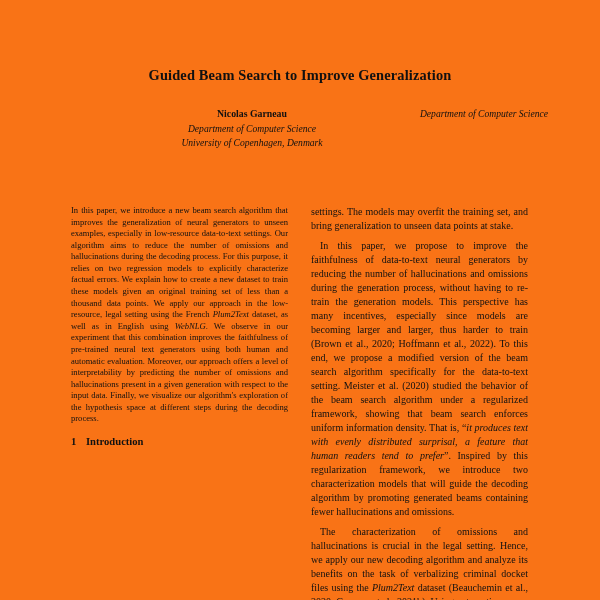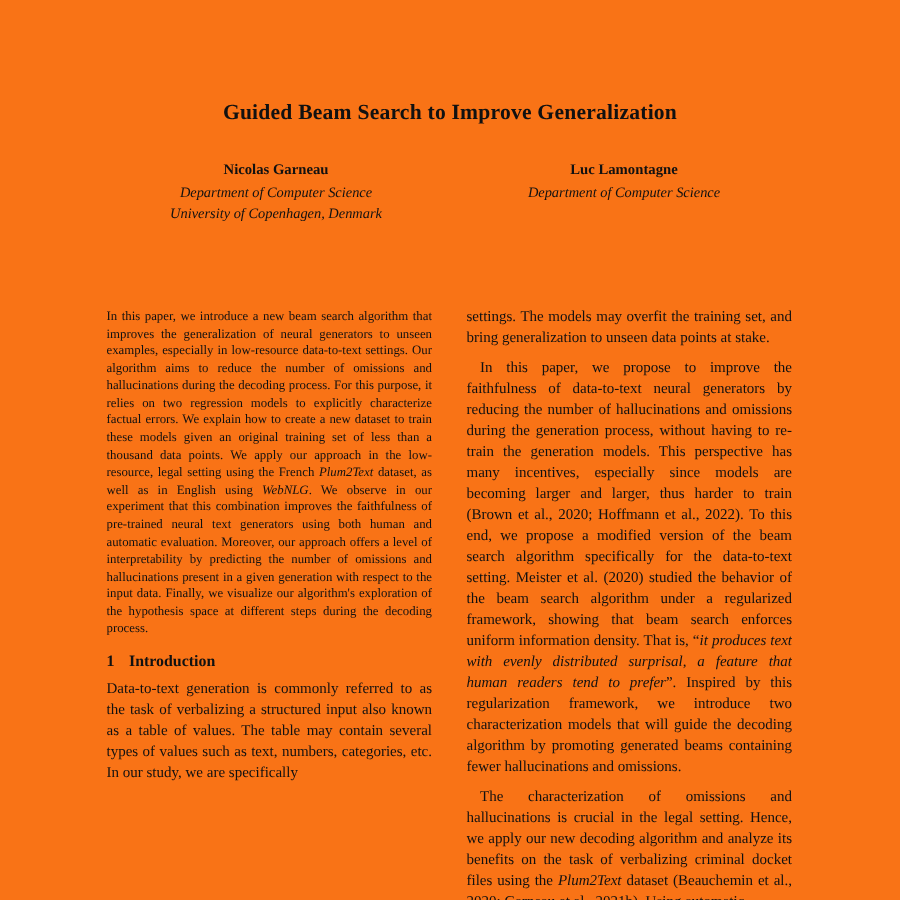--- a/index.html
+++ b/index.html
@@ -38,21 +38,21 @@
     margin: 0 auto;
     width: 470px;
   }
   .title-line {
     display: block;
   }
 
   
   .authors {
     display: flex;
-    justify-content: center;
+    justify-content: flex-end;
     margin-top: 22px;
   }
   .author {
     width: 232px;
     text-align: center;
     font-size: 9.6px;
     line-height: 1.42;
   }
   .author-name {
     font-weight: bold;
@@ -133,35 +133,33 @@
     </h1>
   </div>
 
   <div class="authors">
     <div class="author">
       <span class="author-name">Nicolas Garneau</span>
       <span class="author-aff">Department of Computer Science</span>
       <span class="author-aff">University of Copenhagen, Denmark</span>
     </div>
     <div class="author">
-      <span class="author-name">Luc Lamontagne</span>
       <span class="author-aff">Department of Computer Science</span>
     </div>
   </div>
 
   <div class="columns">
 
     <div class="col col-left">
       <p class="para"><span>In this paper, we introduce a new beam search algorithm that improves the generalization of neural generators to unseen examples, especially in low-resource data-to-text settings. Our algorithm aims to reduce the number of omissions and hallucinations during the decoding process. For this purpose, it relies on two regression models to explicitly characterize factual errors. We explain how to create a new dataset to train these models given an original training set of less than a thousand data points. We apply our approach in the low-resource, legal setting using the French </span><i>Plum2Text</i><span> dataset, as well as in English using </span><i>WebNLG</i><span>. We observe in our experiment that this combination improves the faithfulness of pre-trained neural text generators using both human and automatic evaluation. Moreover, our approach offers a level of interpretability by predicting the number of omissions and hallucinations present in a given generation with respect to the input data. Finally, we visualize our algorithm's exploration of the hypothesis space at different steps during the decoding process.</span></p>
 
       <div class="section-heading">
         <span class="section-num">1</span>
         <span>Introduction</span>
       </div>
-      <p class="body-para">Data-to-text generation is commonly referred to as the task of verbalizing a structured input also known as a table of values. The table may contain several types of values such as text, numbers, categories, etc. In our study, we are specifically</p>
     </div>
 
     <div class="col col-right">
       <p class="body-para">settings. The models may overfit the training set, and bring generalization to unseen data points at stake.</p>
       <p class="body-para" style="text-indent:9px; margin-top:6px;"><span>In this paper, we propose to improve the faithfulness of data-to-text neural generators by reducing the number of hallucinations and omissions during the generation process, without having to re-train the generation models. This perspective has many incentives, especially since models are becoming larger and larger, thus harder to train (Brown et al., 2020; Hoffmann et al., 2022). To this end, we propose a modified version of the beam search algorithm specifically for the data-to-text setting. Meister et al. (2020) studied the behavior of the beam search algorithm under a regularized framework, showing that beam search enforces uniform information density. That is, “</span><i>it produces text with evenly distributed surprisal, a feature that human readers tend to prefer</i><span>”. Inspired by this regularization framework, we introduce two characterization models that will guide the decoding algorithm by promoting generated beams containing fewer hallucinations and omissions.</span></p>
       <p class="body-para" style="text-indent:9px; margin-top:6px;"><span>The characterization of omissions and hallucinations is crucial in the legal setting. Hence, we apply our new decoding algorithm and analyze its benefits on the task of verbalizing criminal docket files using the </span><i>Plum2Text</i><span> dataset (Beauchemin et al., 2020; Garneau et al., 2021b). Using automatic</span></p>
     </div>
 
   </div>
 </div>

